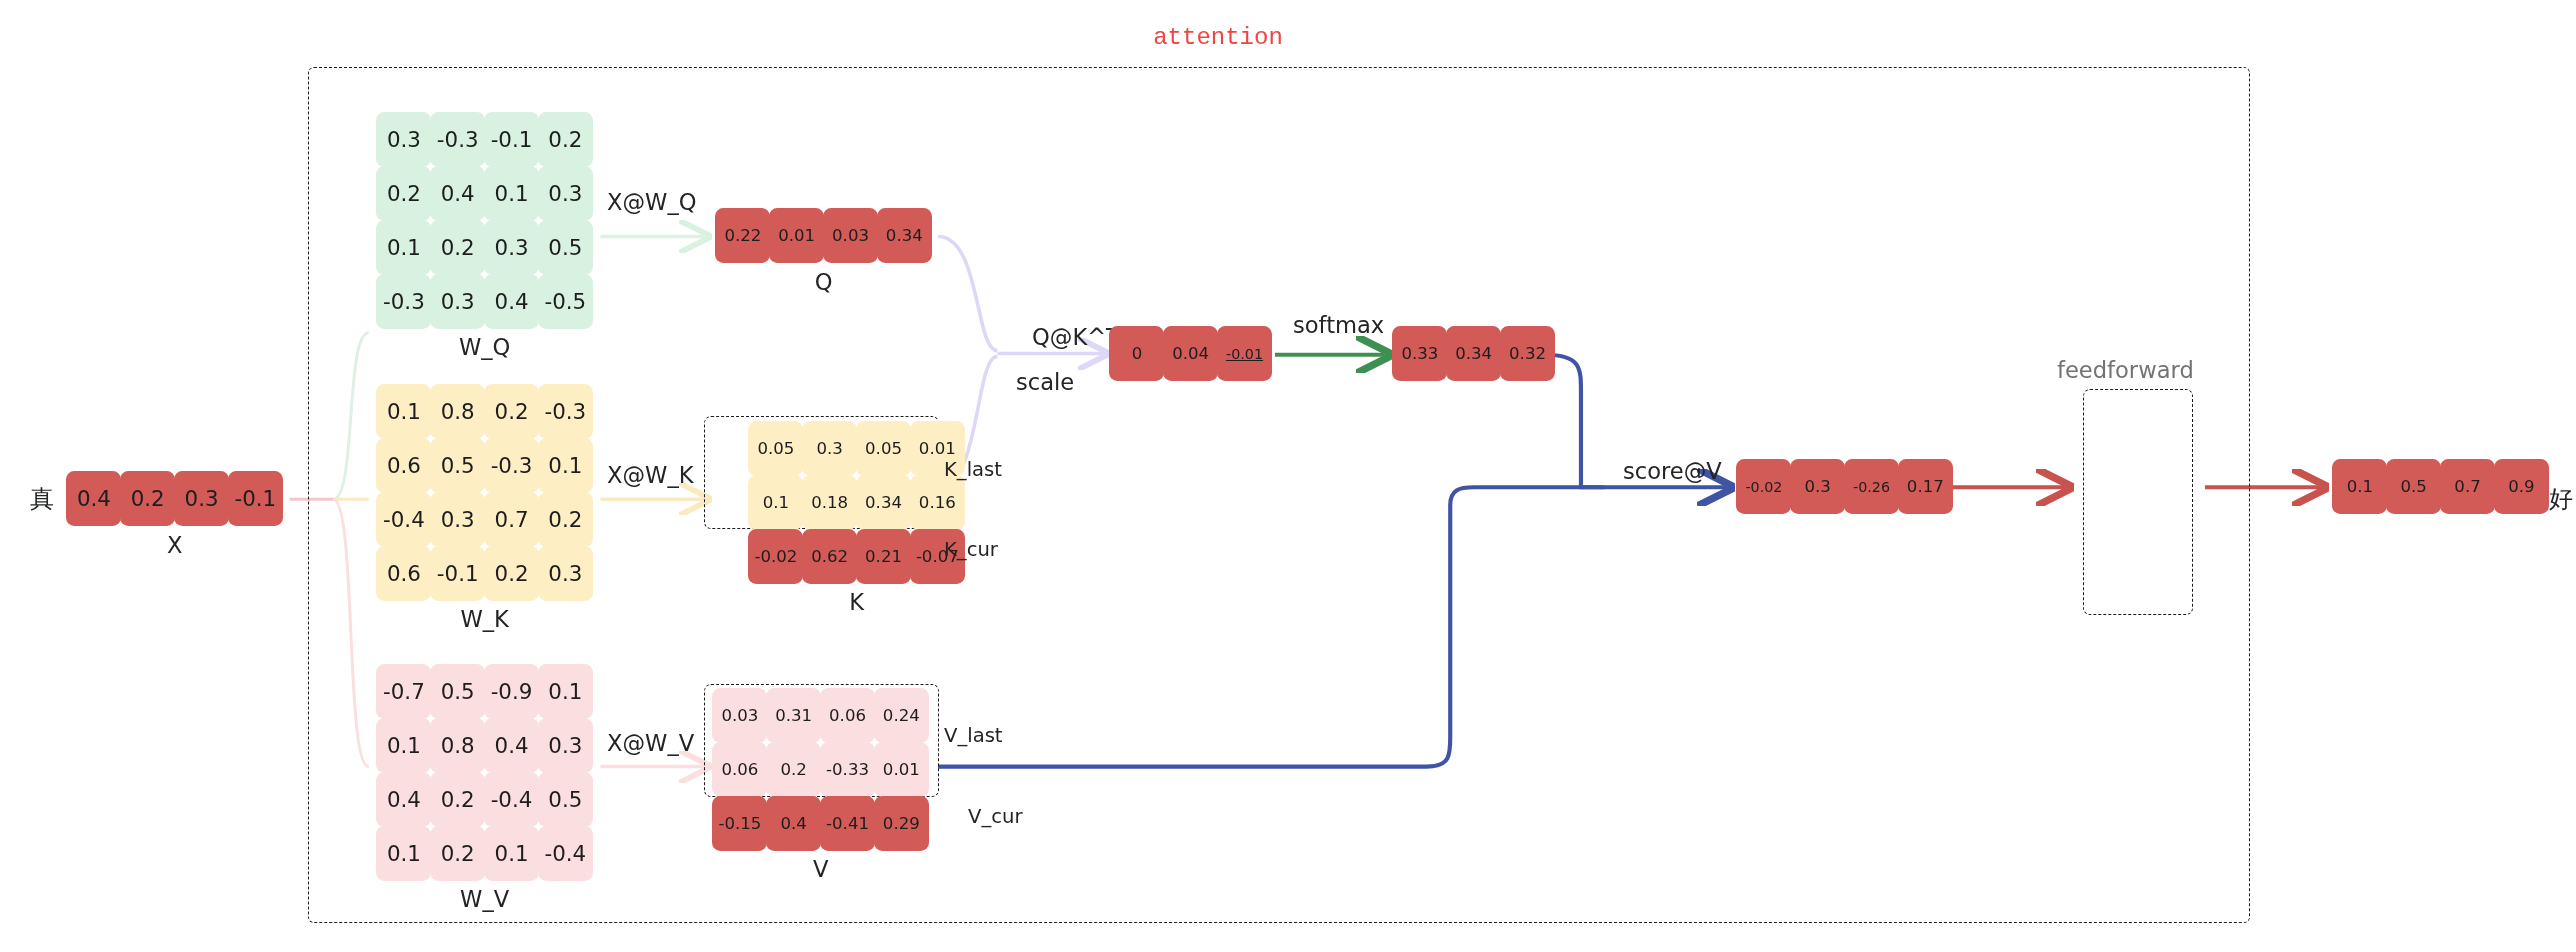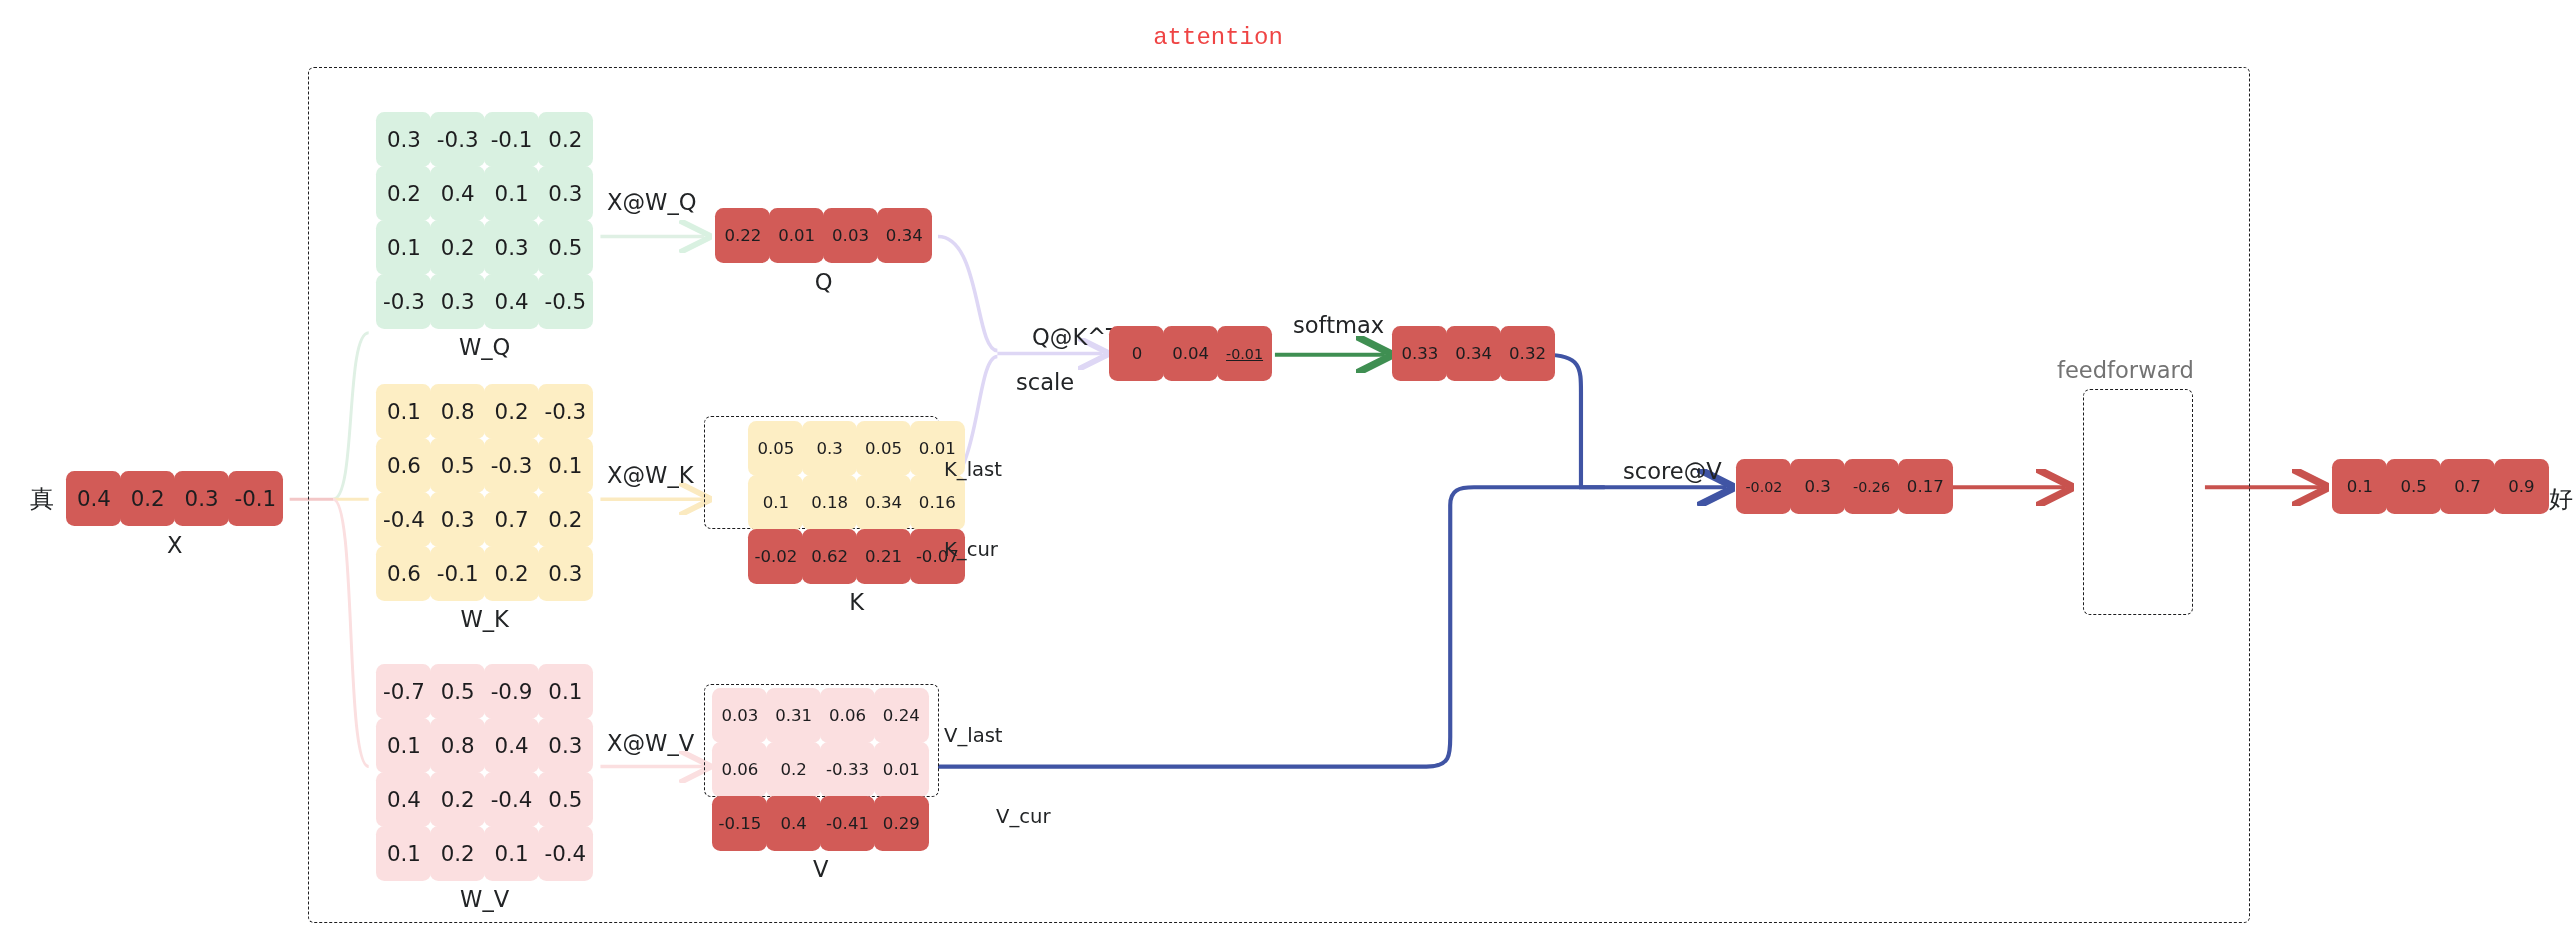--- a/index.html
+++ b/index.html
@@ -285,21 +285,21 @@
     <div class="mrow">
       <div class="cell red sm">-0.15</div>
       <div class="cell red sm">0.4</div>
       <div class="cell red sm">-0.41</div>
       <div class="cell red sm">0.29</div>
     </div>
   </div>
   <div class="mlabel">V</div>
 </div>
 <div class="abs sidelabel" style="left:944px;top:724px;">V_last</div>
-<div class="abs sidelabel" style="left:996px;top:805px;">V_cur</div>
+<div class="abs sidelabel" style="left:968px;top:805px;">V_cur</div>
 
 <div class="abs" style="left:1110px;top:327px;">
   <div class="matrix">
     <div class="mrow">
       <div class="cell red sm">0</div>
       <div class="cell red sm">0.04</div>
       <div class="cell red" style="font-size:14.3px;text-decoration:underline;">-0.01</div>
     </div>
   </div>
 </div>

